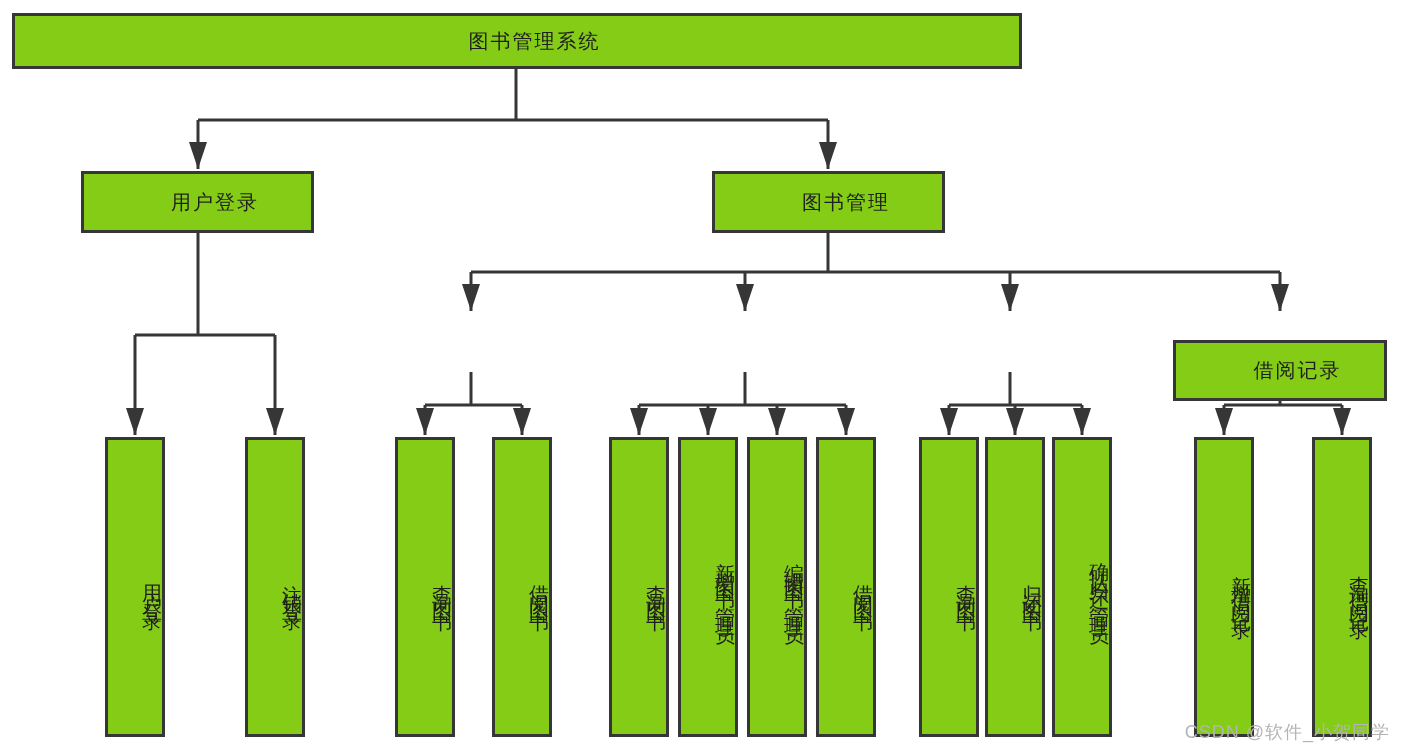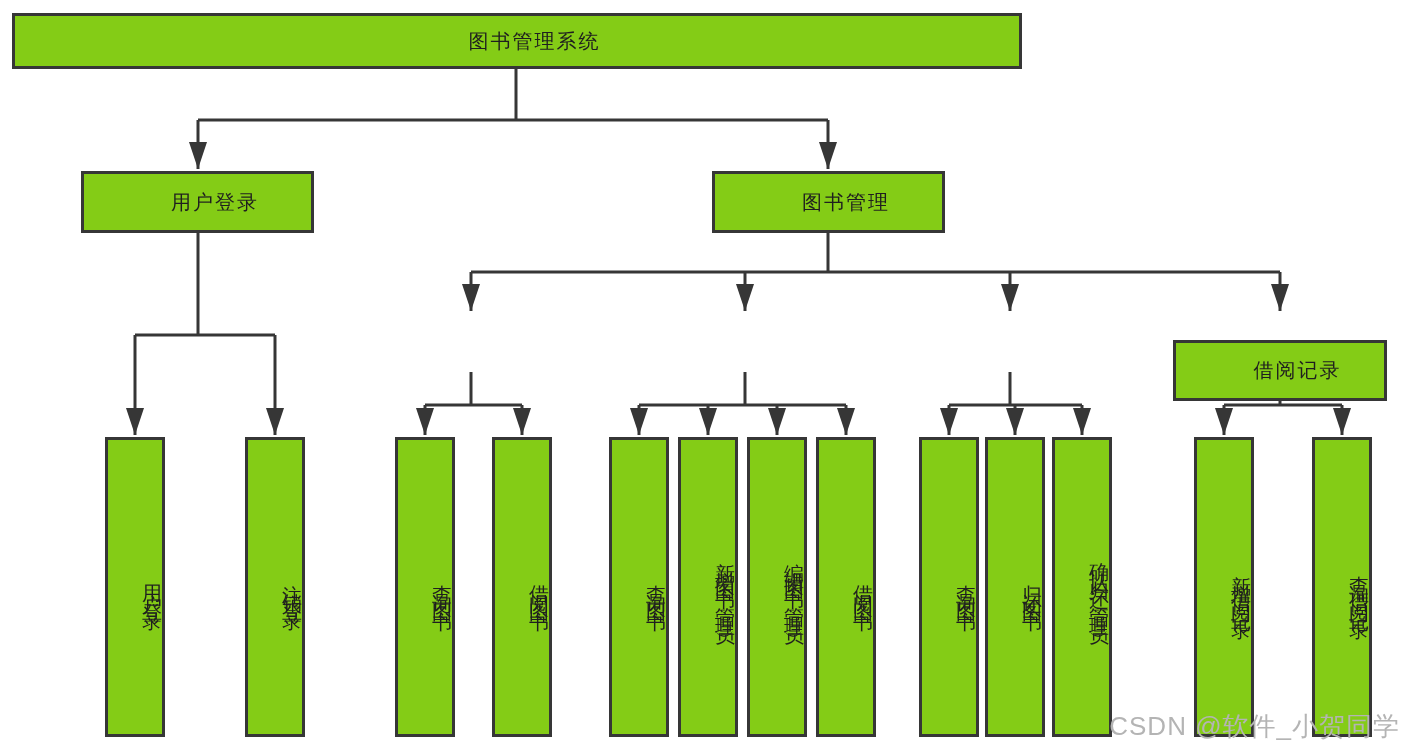--- a/index.html
+++ b/index.html
@@ -24,22 +24,22 @@
   .h{font-size:20px;letter-spacing:2px;white-space:nowrap;}
   .v{
     writing-mode:vertical-rl;
     text-orientation:mixed;
     font-size:20px;
     letter-spacing:9px;
     line-height:1;
   }
   .watermark{
     position:absolute;
-    right:5px;bottom:3px;
-    font-size:26px;
+    right:15px;bottom:3px;
+    font-size:18px;
     letter-spacing:1px;
     color:#b4b4b4;
     z-index:5;
     white-space:nowrap;
   }
 </style>
 </head>
 <body>
 
 <div class="canvas">

